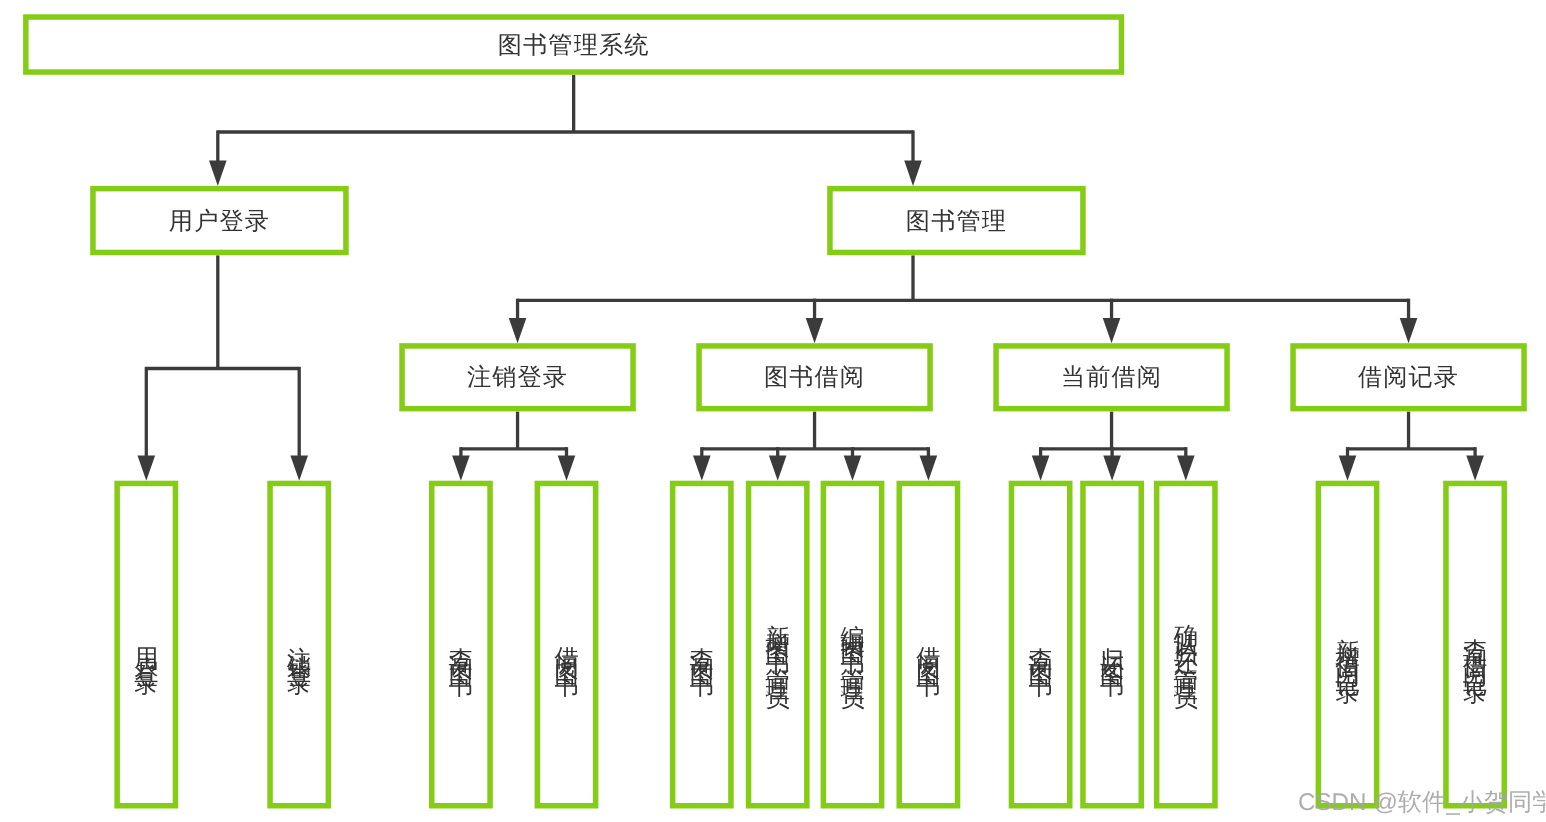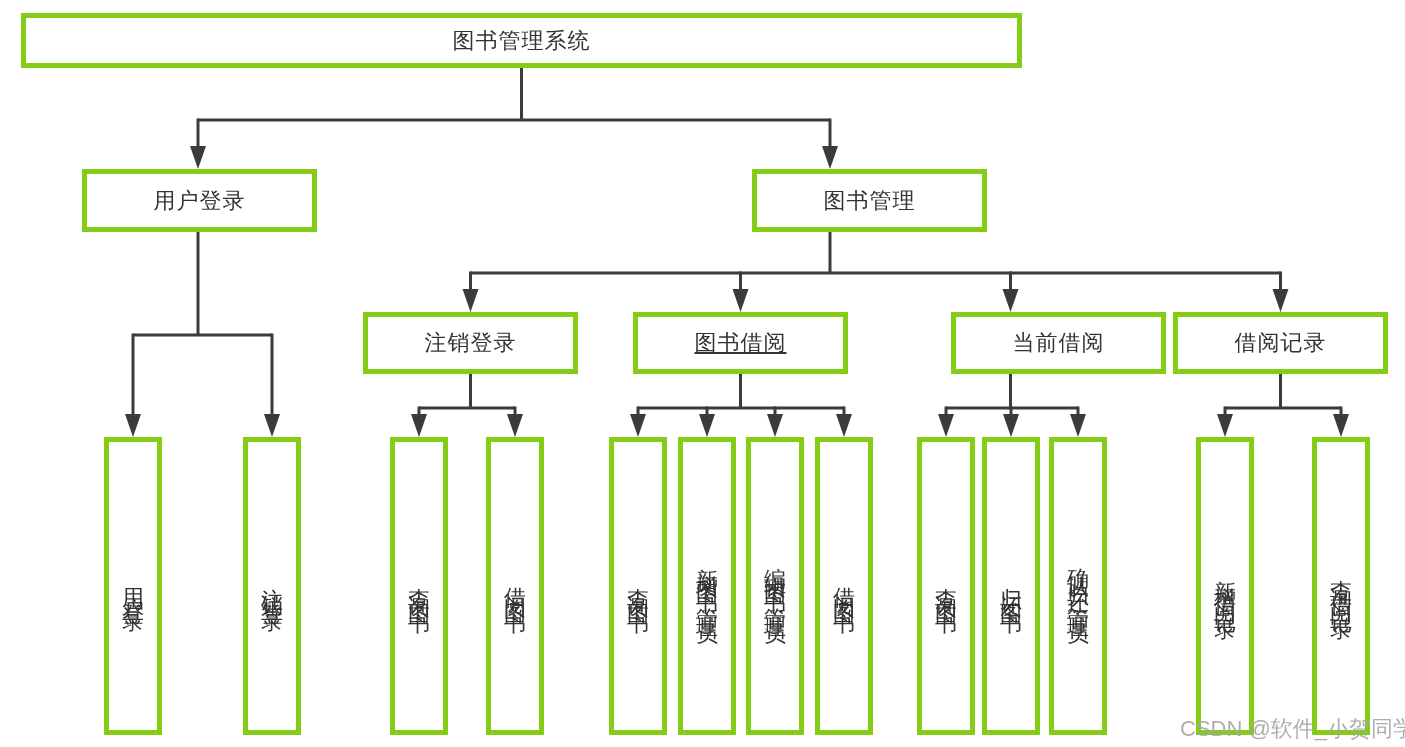--- a/index.html
+++ b/index.html
@@ -35,22 +35,22 @@
     text-orientation: mixed;
     letter-spacing: 8px;
     font-size: 22px;
     line-height: 1;
   }
   
   #n-root        { left: 21px;   top: 13px;  width: 1001px; height: 55px; }
   #n-user-login  { left: 82px;   top: 169px; width: 235px;  height: 63px; }
   #n-book-mgmt   { left: 712px;  top: 169px; width: 235px;  height: 63px; margin-left: 40px; }
   #n-new-books   { left: 363px;  top: 312px; width: 215px;  height: 62px; }
-  #n-book-borrow { left: 633px;  top: 312px; width: 215px;  height: 62px; text-decoration: underline; }
-  #n-cur-borrow  { left: 951px;  top: 312px; width: 215px;  height: 62px; }
+  #n-book-borrow { left: 633px;  top: 312px; width: 215px;  height: 62px; }
+  #n-cur-borrow  { left: 903px;  top: 312px; width: 215px;  height: 62px; }
   #n-rec-borrow  { left: 1173px; top: 312px; width: 215px;  height: 62px; }
 
   .leaf { top: 437px; width: 58px; height: 298px; }
   #l-login-0  { left: 104px; }
   #l-login-1  { left: 243px; }
   #l-rec-0    { left: 390px; }
   #l-rec-1    { left: 486px; }
   #l-bor-0    { left: 609px; }
   #l-bor-1    { left: 678px; }
   #l-bor-2    { left: 746px; }

